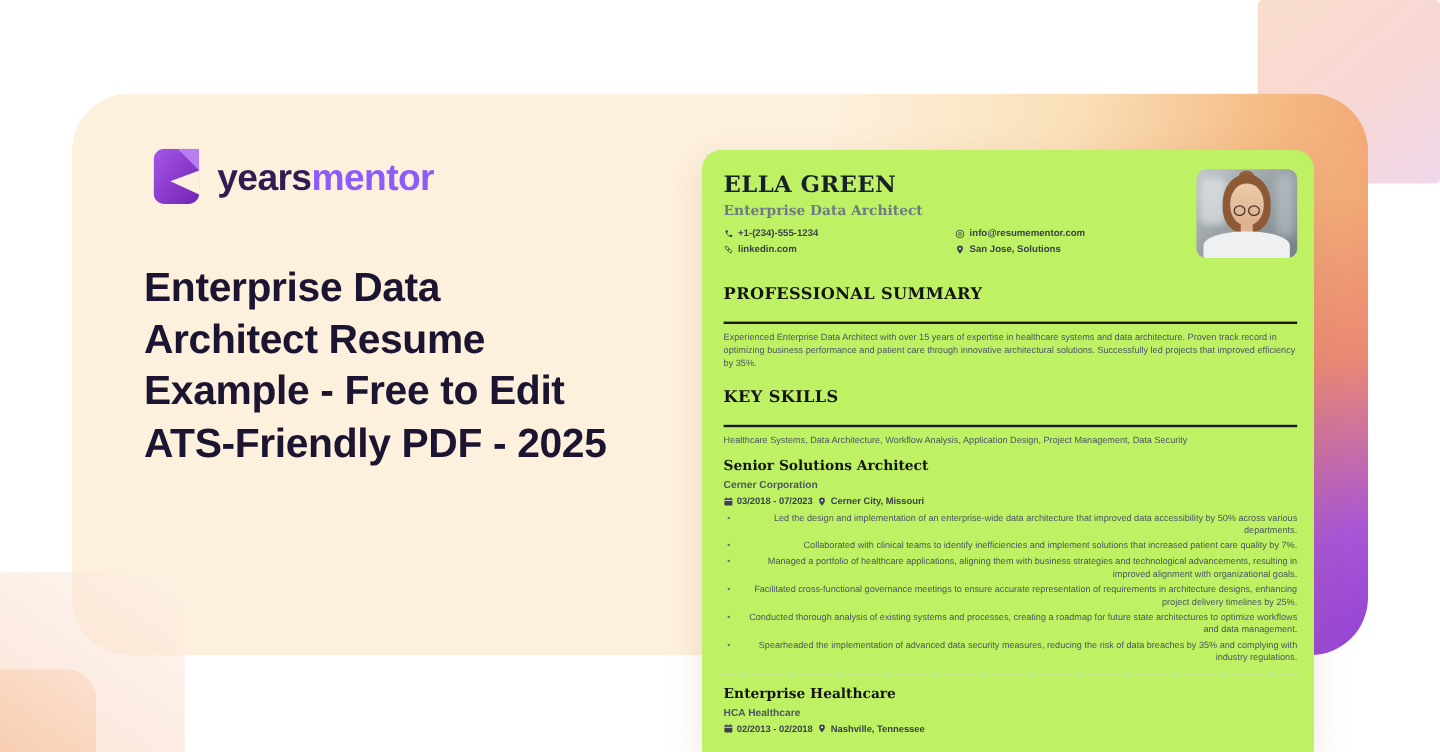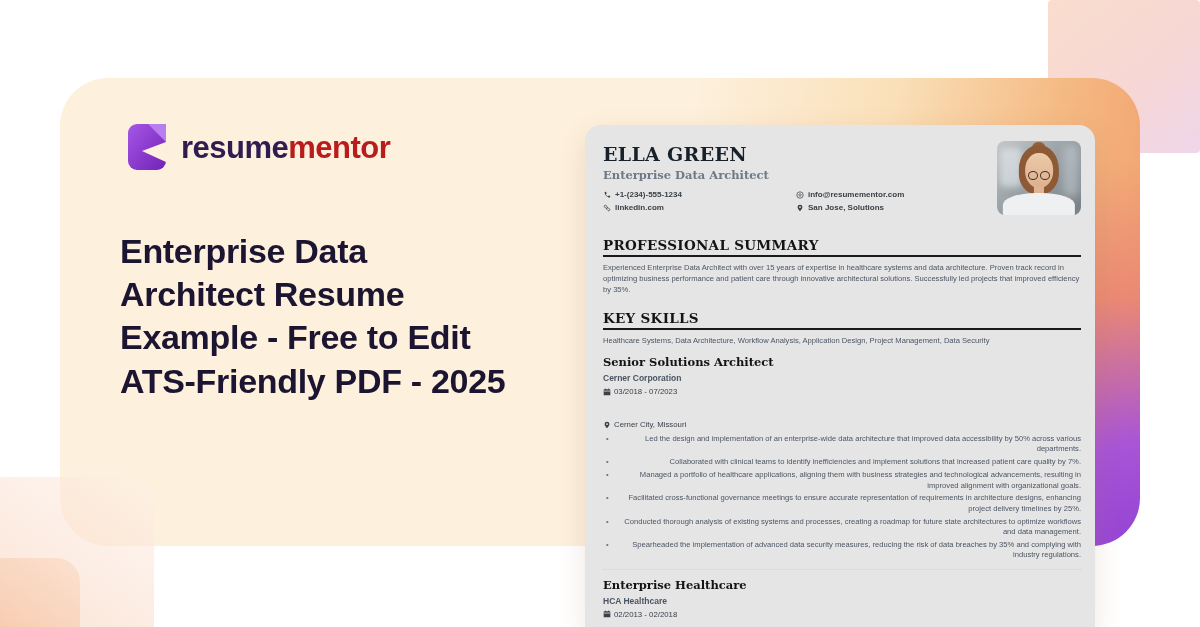--- a/index.html
+++ b/index.html
@@ -15,28 +15,28 @@
            linear-gradient(100deg,#fdf0dc 0%,#fdf0dc 55%,#fae0b9 72%,#f5bb85 86%,#f09a68 100%);}
   .bl-big{position:absolute;left:-24px;top:477px;width:178px;height:210px;border-radius:28px;
           background:linear-gradient(215deg, rgba(253,241,233,.55) 0%, rgba(248,205,180,.65) 100%);}
   .bl-small{position:absolute;left:-20px;top:558px;width:100px;height:120px;border-radius:24px;
           background:linear-gradient(215deg, rgba(250,220,200,.7) 0%, rgba(246,188,150,.78) 100%);}
 
   
   .brand{position:absolute;left:128px;top:124px;display:flex;align-items:center;gap:15px;}
   .brand-text{font-size:31px;font-weight:bold;letter-spacing:-.5px;line-height:1;}
   .brand-text .p1{color:#2f1d52;}
-  .brand-text .p2{color:#b91c1c;}
-
-  
-  .headline{position:absolute;left:120px;top:230px;width:396px;
+  .brand-text .p2{color:#8b5cf6;}
+
+  
+  .headline{position:absolute;left:120px;top:219px;width:396px;
             font-size:34px;font-weight:bold;color:#1c1531;line-height:1.27;letter-spacing:-.3px;}
 
   
-  .card{position:absolute;left:585px;top:125px;width:510px;height:502px;background:#e5e5e5;
+  .card{position:absolute;left:585px;top:125px;width:510px;height:502px;background:#bef264;
         border-radius:16px 16px 0 0;box-shadow:0 10px 28px rgba(150,100,60,.16);
         padding:16px 14px 0 18px;box-sizing:border-box;overflow:hidden;color:#4b5563;}
   .card-head{display:flex;align-items:flex-start;}
   .head-left{flex:1;min-width:0;}
   .r-name{font-family:"DejaVu Serif", serif;font-weight:bold;font-size:19px;letter-spacing:.3px;
           color:#18202a;margin:2px 0 0 0;}
   .r-title{font-family:"DejaVu Serif", serif;font-weight:bold;font-size:11.5px;color:#6e7a85;margin-top:3px;}
   .contacts{display:grid;grid-template-columns:193px auto;row-gap:4px;margin-top:8px;}
   .c-item{display:flex;align-items:center;gap:4px;font-size:8px;font-weight:bold;color:#3a4148;}
   .c-item svg{flex:0 0 auto;}
@@ -52,30 +52,30 @@
   .ph-face{position:absolute;left:50%;top:16%;transform:translateX(-50%);width:33%;height:47%;
            background:linear-gradient(#eccaa9,#ddb08f);border-radius:48%;}
   .ph-glass-l,.ph-glass-r{position:absolute;top:40%;width:10px;height:9px;border:1.4px solid #453324;border-radius:50%;box-sizing:border-box;}
   .ph-glass-l{left:calc(50% - 11px);} .ph-glass-r{left:calc(50% + 1px);}
   .ph-shirt{position:absolute;bottom:-4%;left:50%;transform:translateX(-50%);width:86%;height:34%;
             background:#eef0f1;border-radius:46% 46% 0 0;}
   .ph-neck{position:absolute;bottom:24%;left:50%;transform:translateX(-50%);width:12%;height:14%;background:#dfb393;}
 
   
   .sec-h{font-family:"DejaVu Serif", serif;font-weight:bold;font-size:13.5px;letter-spacing:.3px;color:#141414;
-         border-bottom:2px solid #1a1a1a;padding-bottom:2px;margin:0;}
+         border-bottom:2px solid #1a1a1a;padding-bottom:15px;margin:0;}
   .sec-summary .sec-h{margin-top:22px;}
   .sec-skills .sec-h, .sec-work .sec-h{margin-top:15px;}
   .sec-p{font-size:7.6px;line-height:1.42;color:#4b5563;margin:6px 0 0 0;}
 
   .job{margin-top:8px;}
   .job + .job{border-top:1.6px dotted #d4d4d4;padding-top:8px;}
   .job-title{font-family:"DejaVu Serif", serif;font-weight:bold;font-size:11.5px;color:#141414;margin:0;}
   .job-company{font-size:8.5px;font-weight:bold;color:#4b5563;margin-top:4px;}
-  .job-meta{display:flex;gap:24px;margin-top:4px;font-size:7.8px;font-weight:normal;color:#3a4148;flex-direction:column;}
+  .job-meta{display:flex;gap:4px;margin-top:4px;font-size:7.8px;font-weight:bold;color:#3a4148;}
   .meta-item{display:flex;align-items:center;gap:3px;}
   .bullets{list-style:none;margin:5px 0 0 0;padding:0;text-align:right;}
   .bullets li{position:relative;padding-left:12px;font-size:7.6px;line-height:1.36;color:#4b5563;margin:2.6px 0;}
   .bullets li::before{content:"•";position:absolute;left:3px;top:0;color:#6b7280;font-size:7.6px;}
 </style>
 </head>
 <body>
 
 <div class="stage">
 
@@ -92,21 +92,21 @@
             <stop offset="0" stop-color="#a557e8"></stop>
               <stop offset="1" stop-color="#7222b4"></stop>
           </linearGradient>
         </defs>
         <rect x="0" y="0" width="38" height="46" rx="9" fill="url(#lg)"></rect>
         <path d="M20 0 L38 18 L38 0 Z" fill="#b77ef0"></path>
         <path d="M38 18 L14 27 L38 38 Z" fill="#fdf0dc"></path>
       </svg>
     </span>
     <span class="brand-text">
-      <span class="p1">resume</span><span class="p2">mentor</span>
+      <span class="p1">years</span><span class="p2">mentor</span>
     </span>
   </div>
 
   <h1 class="headline" style="margin:0;">Enterprise Data Architect Resume Example - Free to Edit ATS-Friendly PDF - 2025</h1>
 
   <div class="card">
 
     <div class="card-head">
       <div class="head-left">
         <div class="r-name">ELLA GREEN</div>

